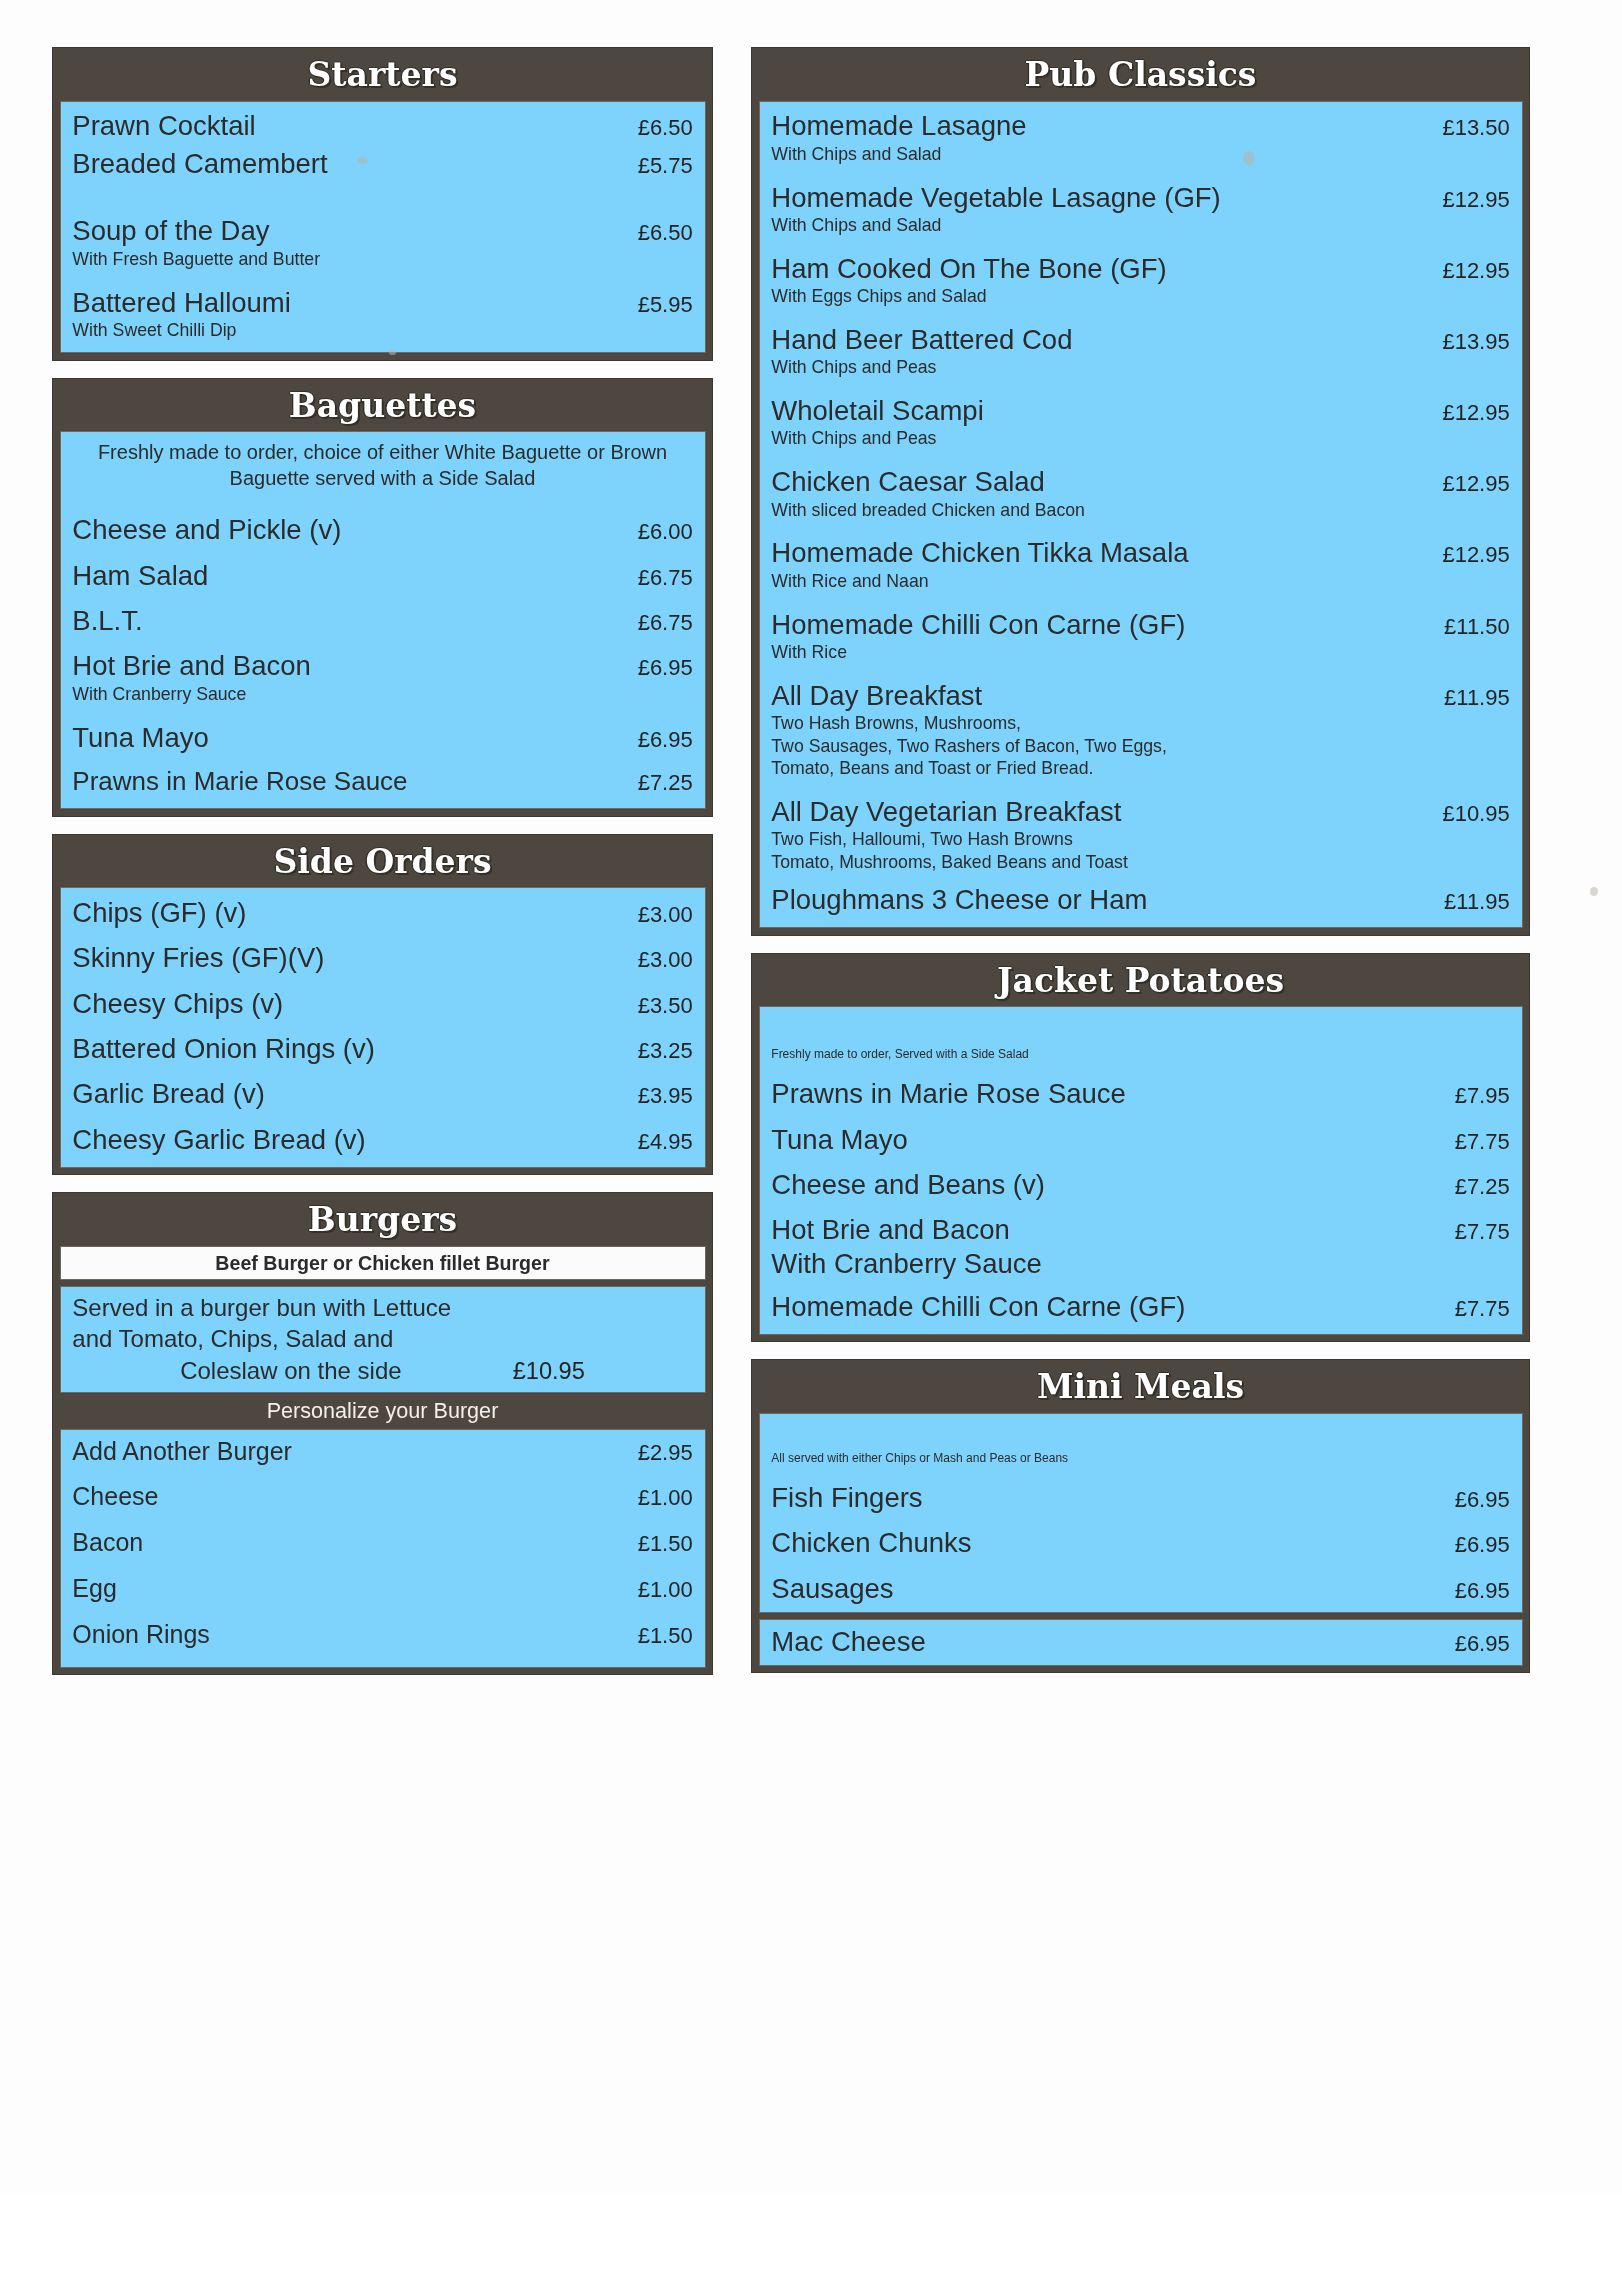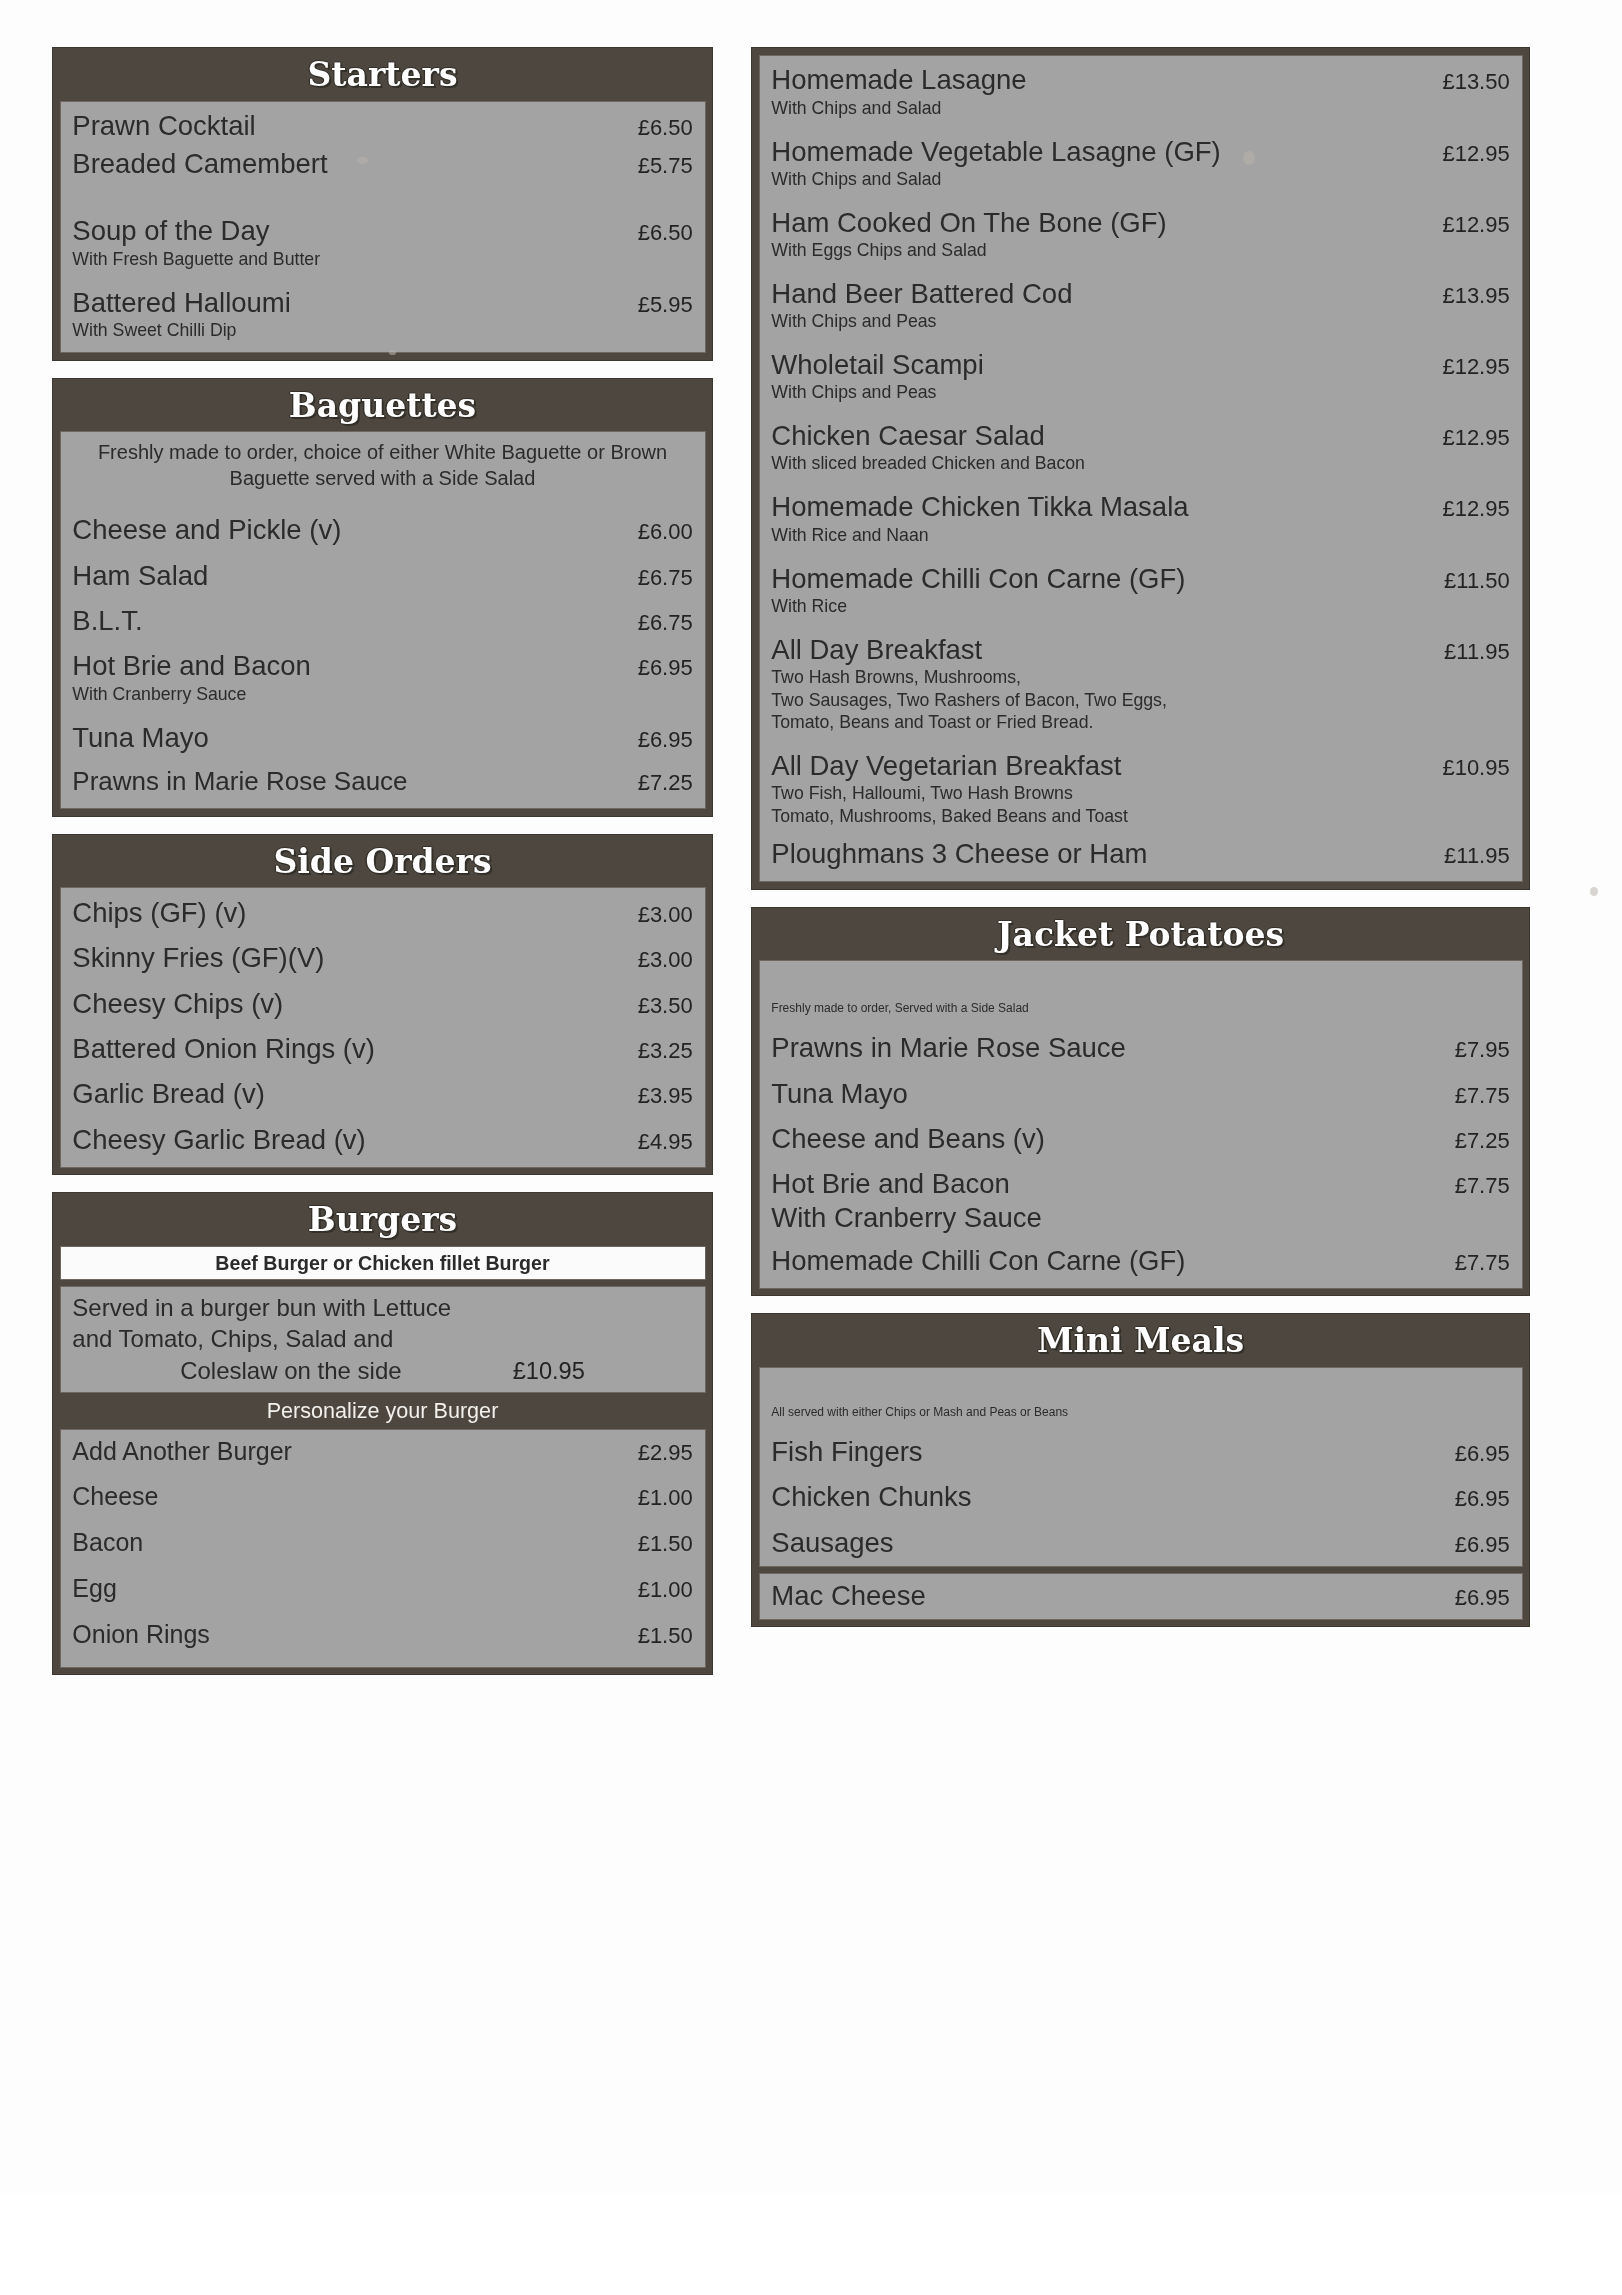--- a/index.html
+++ b/index.html
@@ -37,21 +37,21 @@
     font-size: 33px;
     letter-spacing: 0px;
     line-height: 1.12;
     padding: 2.6px 0 6.5px 0;
     text-shadow:
        1.3px 0 0 #33302a, -1.3px 0 0 #33302a,
        0 1.3px 0 #33302a, 0 -1.3px 0 #33302a,
        2px 2px 0 #33302a;
   }
   .panel {
-    background: #a3a3a3;
+    background: #7dd3fc;
     border: 0.7px solid #6d675d;
     padding: 7.9px 11.8px 10.5px 11.8px;
   }
   .panel.tight { padding: 5.2px 11.8px 6.5px 11.8px; }
 
   
   .row {
     display: flex;
     align-items: baseline;
     justify-content: space-between;
@@ -265,20 +265,21 @@
         </div>
         <div class="spacer-sm"></div>
       </div>
     </div>
 
   </div>
 
   <div class="col col-right">
 
     <div class="section">
+      <div class="section-title">Pub Classics</div>
       <div class="panel">
 
         <div class="row">
           <span class="dish">Homemade Lasagne</span>
           <span class="price">£13.50</span>
         </div>
         <div class="desc">With Chips and Salad</div>
 
         <div class="row gap-10">
           <span class="dish">Homemade Vegetable Lasagne (GF)</span>

